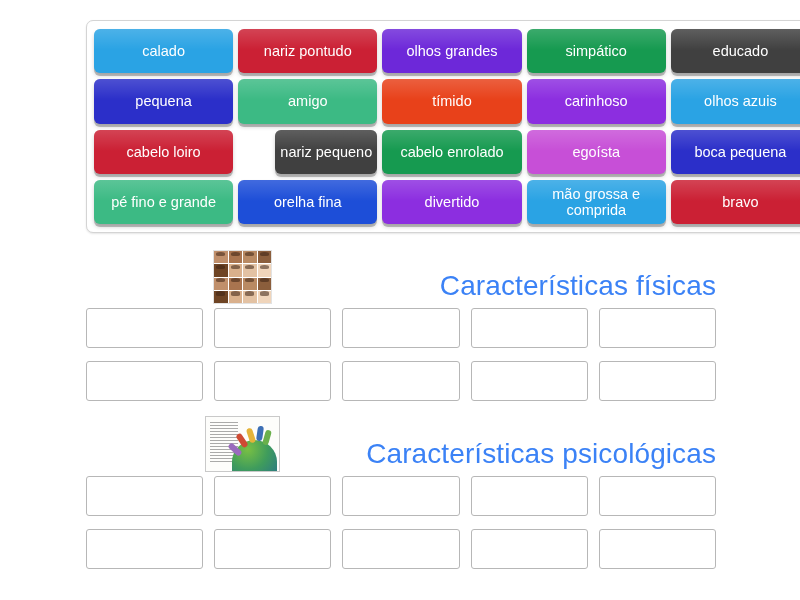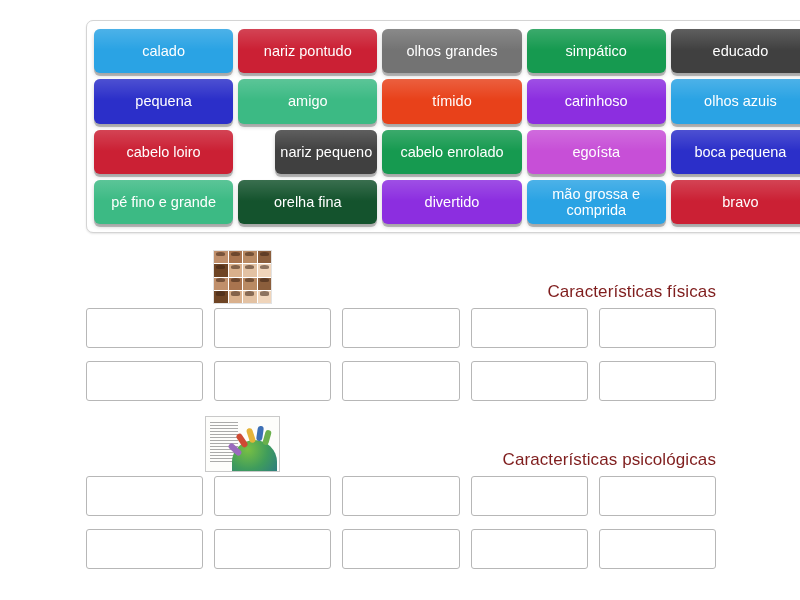--- a/index.html
+++ b/index.html
@@ -81,22 +81,22 @@
   #group-1 { top: 416px; }
 
   .group-header {
     position: relative;
     height: 56px;
   }
   .group-title {
     position: absolute;
     right: 0;
     bottom: 2px;
-    font-size: 17px;
-    color: #7f1d1d;
+    font-size: 28px;
+    color: #3b82f6;
     font-weight: 400;
     white-space: nowrap;
     letter-spacing: 0.1px;
   }
   .group-thumb {
     position: absolute;
     bottom: 0;
     overflow: hidden;
     background: #ffffff;
   }
@@ -196,21 +196,21 @@
 <body>
 
 <div class="tile-tray">
   <div class="tile-grid" id="tile-grid">
       <div class="tile" style="background: rgb(42, 163, 228);">
         <span>calado</span>
       </div>
       <div class="tile" style="background: rgb(203, 32, 52);">
         <span>nariz pontudo</span>
       </div>
-      <div class="tile" style="background: #737373;">
+      <div class="tile" style="background: #6d28d9;">
         <span>olhos grandes</span>
       </div>
       <div class="tile" style="background: rgb(22, 154, 80);">
         <span>simpático</span>
       </div>
       <div class="tile" style="background: #404040;">
         <span>educado</span>
       </div>
       <div class="tile" style="background: rgb(43, 47, 201);">
         <span>pequena</span>
@@ -238,21 +238,21 @@
       </div>
       <div class="tile" style="background: rgb(199, 79, 215);">
         <span>egoísta</span>
       </div>
       <div class="tile" style="background: rgb(43, 47, 201);">
         <span>boca pequena</span>
       </div>
       <div class="tile" style="background: rgb(60, 186, 132);">
         <span>pé fino e grande</span>
       </div>
-      <div class="tile" style="background: #14532d;">
+      <div class="tile" style="background: #1d4ed8;">
         <span>orelha fina</span>
       </div>
       <div class="tile" style="background: rgb(140, 46, 224);">
         <span>divertido</span>
       </div>
       <div class="tile" style="background: rgb(42, 163, 228); justify-content: flex-end;">
         <span>mão grossa e comprida</span>
       </div>
       <div class="tile" style="background: rgb(203, 32, 52); text-align: right;">
         <span>bravo</span>

